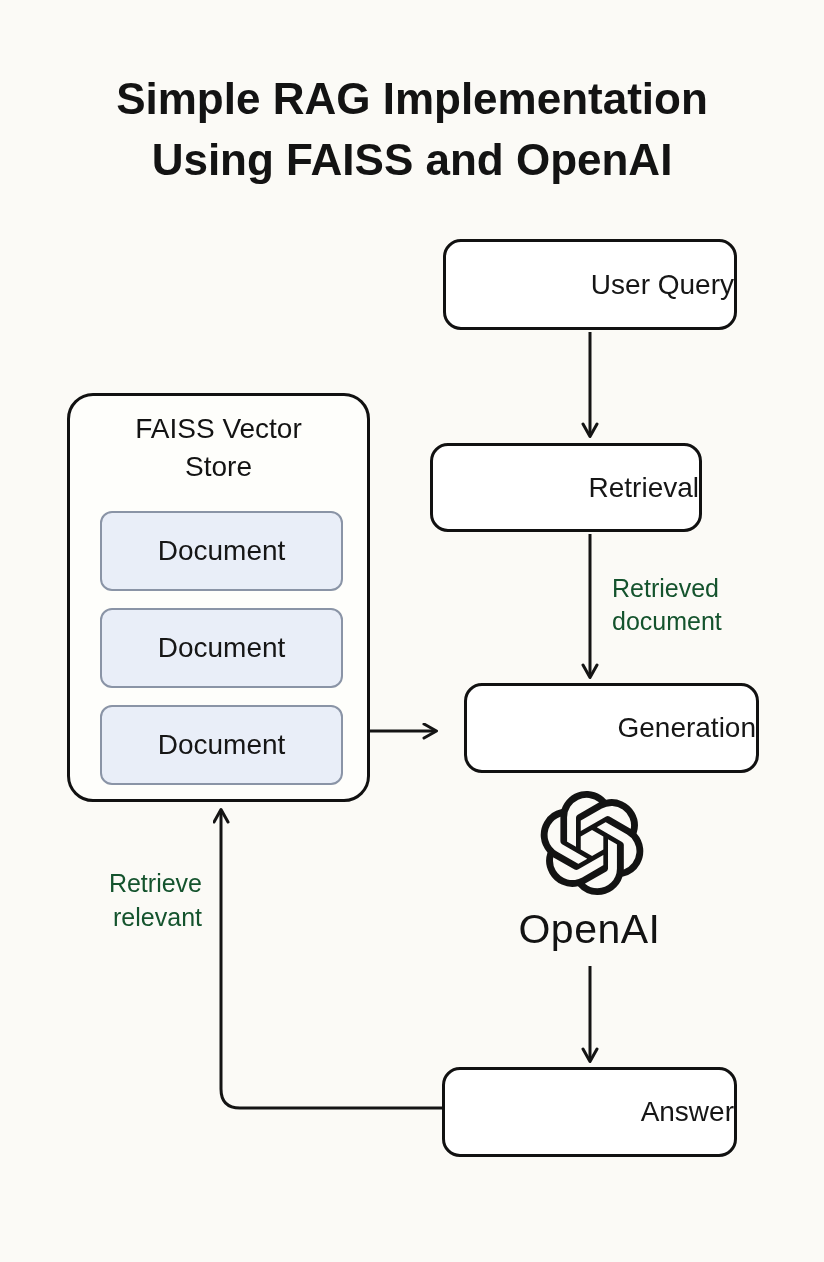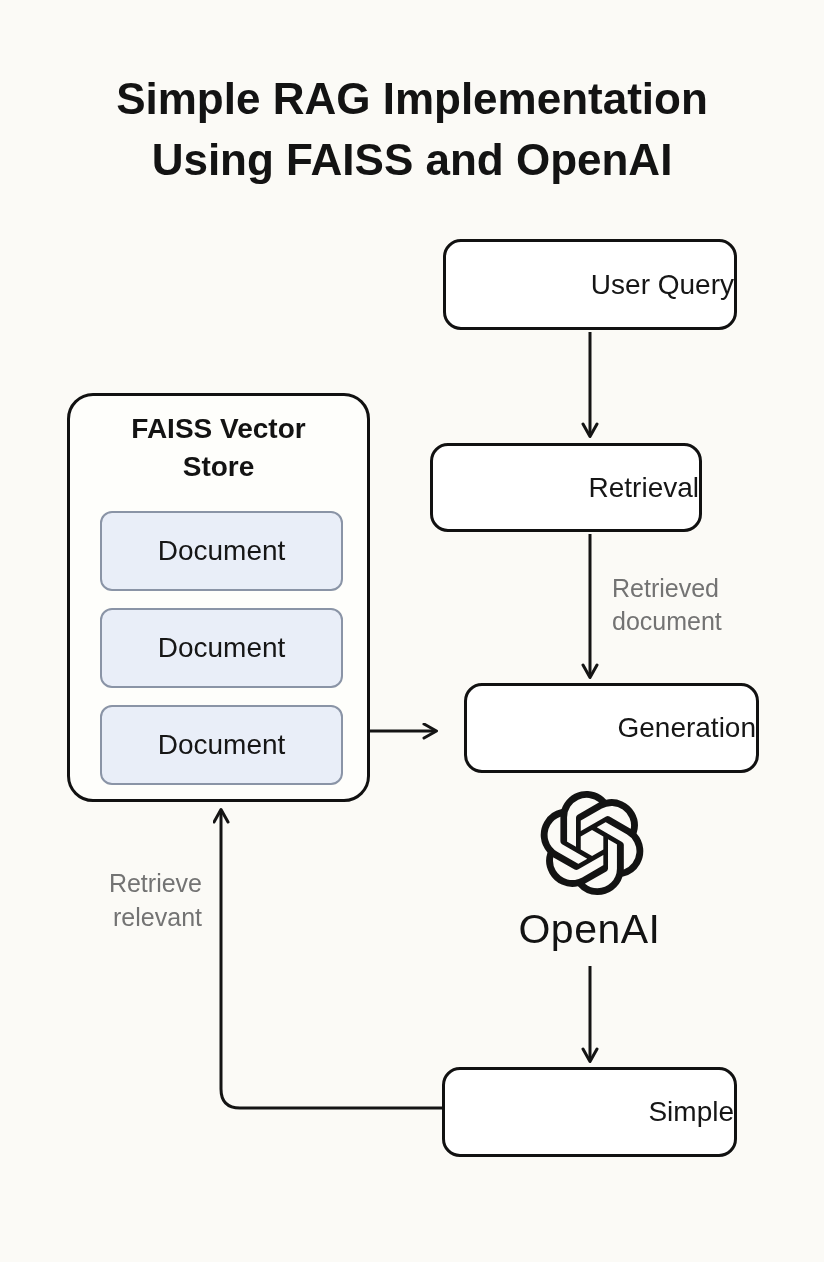--- a/index.html
+++ b/index.html
@@ -67,21 +67,21 @@
     border: 3.5px solid #111111;
     border-radius: 26px;
   }
   .faiss-title {
     position: absolute;
     top: 14px;
     left: 0;
     width: 100%;
     text-align: center;
     font-size: 28px;
-    font-weight: 700;
+    font-weight: 400;
     line-height: 38px;
     color: #131313;
   }
   .doc {
     position: absolute;
     left: 30px;
     width: 243px;
     height: 80px;
     box-sizing: border-box;
     background: #E9EEF8;
@@ -93,21 +93,21 @@
     font-size: 28px;
     color: #161616;
   }
   .doc-1 { top: 115px; }
   .doc-2 { top: 212px; }
   .doc-3 { top: 309px; }
   
   .edge-label {
     position: absolute;
     font-size: 25px;
-    color: #737373;
+    color: #14532d;
   }
   .label-retrieved-document {
     left: 612px;
     top: 572px;
     line-height: 33px;
     text-align: left;
   }
   .label-retrieve-relevant {
     left: 30px;
     top: 866px;
@@ -161,21 +161,21 @@
   <div class="node node-user-query">
     <span>User Query</span>
   </div>
   <div class="node node-retrieval">
     <span>Retrieval</span>
   </div>
   <div class="node node-generation">
     <span>Generation</span>
   </div>
   <div class="node node-answer">
-    <span>Simple</span>
+    <span>Answer</span>
   </div>
 
   <div class="faiss">
     <div class="faiss-title">
       <div>FAISS Vector</div>
       <div>Store</div>
     </div>
     <div class="doc doc-1">
       <span>Document</span>
     </div>

